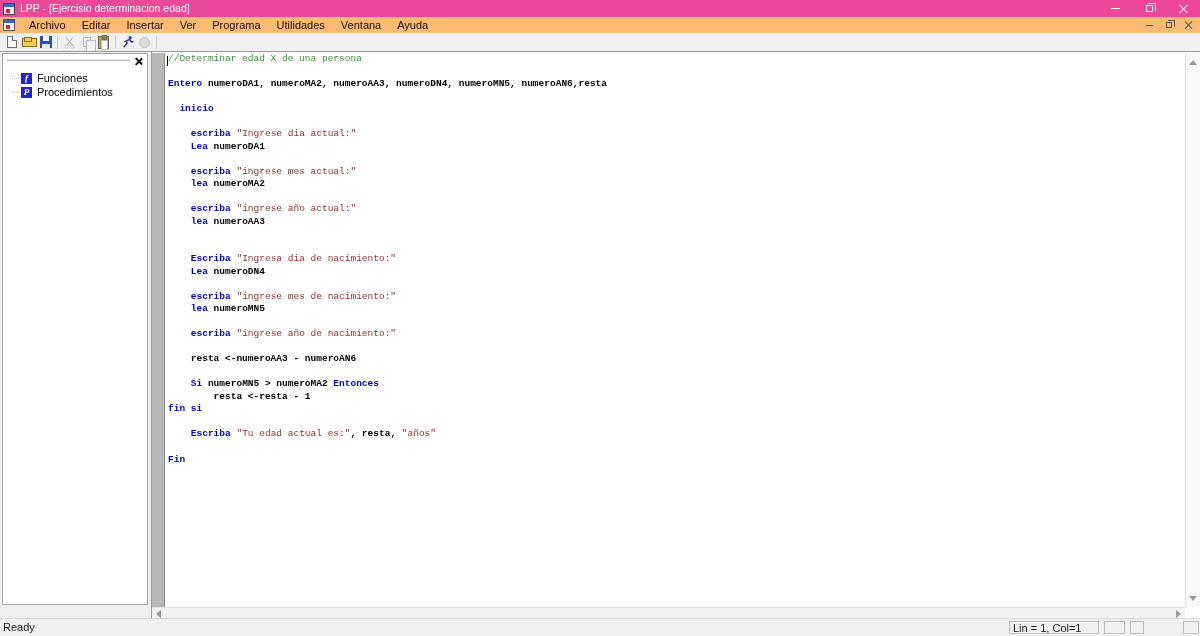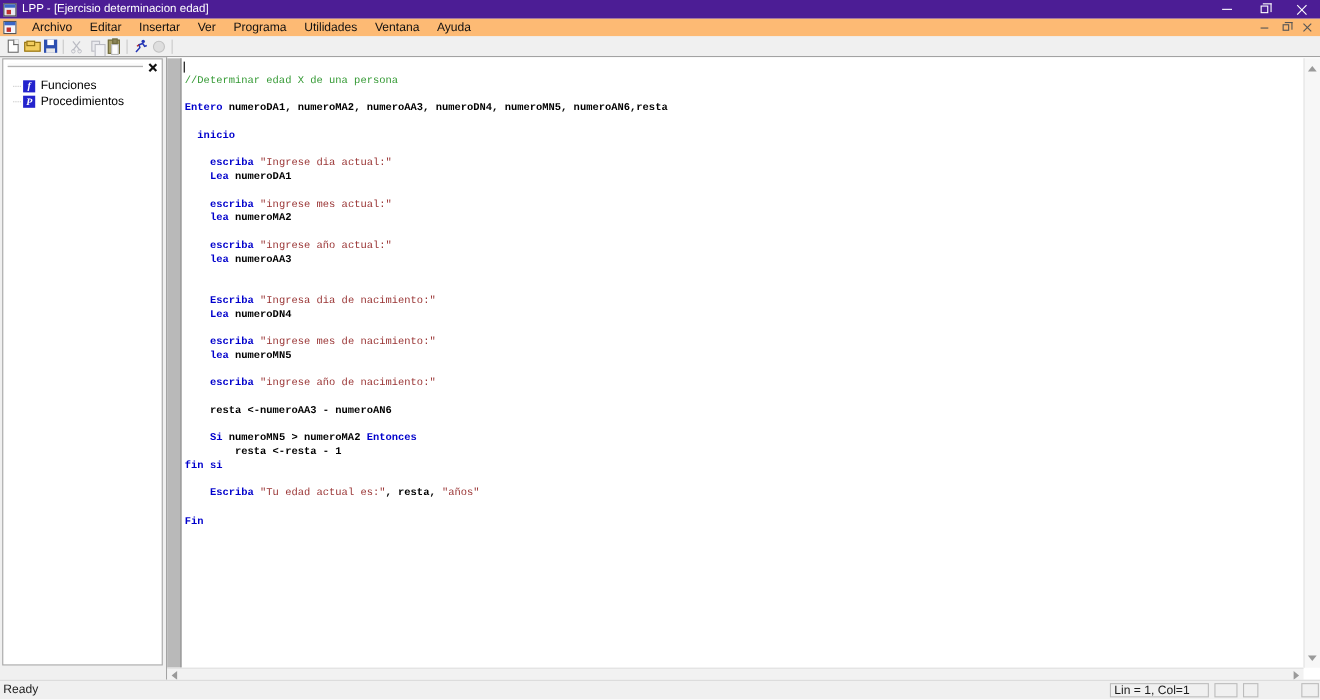--- a/index.html
+++ b/index.html
@@ -1,20 +1,20 @@
 <!DOCTYPE html>
 <html><head>
 <meta charset="utf-8">
 <style>
   * { margin:0; padding:0; box-sizing:border-box; }
   body { width:1200px; height:636px; font-family:"Liberation Sans", sans-serif; }
   #screen { position:relative; width:1200px; height:636px; background:#f0f0f0; overflow:hidden; }
 
   
-  #titlebar { position:absolute; top:0; left:0; right:0; height:17px; background:#4c1d95; display:flex; align-items:center; }
+  #titlebar { position:absolute; top:0; left:0; right:0; height:17px; background:#ec4899; display:flex; align-items:center; }
   .app-icon { position:relative; width:12px; height:12px; margin:0 5px 0 3px; background:#e8e8f2; border:1px solid #444; }
   .app-icon::before { content:""; position:absolute; left:0; top:0; right:0; height:3px; background:#3a66c8; }
   .app-icon::after { content:""; position:absolute; left:2px; top:5px; width:4px; height:4px; background:#c03030; }
   .title-text { color:#fff; font-size:10.5px; line-height:17px; white-space:nowrap; }
   .tb-btns { position:absolute; right:0; top:0; height:17px; display:flex; }
   .tb-btn { width:34px; height:17px; display:flex; align-items:center; justify-content:center; }
   .g-min { width:9px; height:1px; background:#fff; }
   .g-restore { position:relative; width:7px; height:7px; border:1px solid #fff; }
   .g-restore::before { content:""; position:absolute; left:1px; top:-3px; width:7px; height:7px; border:1px solid #fff; border-bottom:none; border-left:none; }
   .g-close { position:relative; width:9px; height:9px; }
@@ -71,21 +71,21 @@
   .pc-glyph::before { transform:rotate(45deg); }
   .pc-glyph::after { transform:rotate(-45deg); }
   .tree { padding-top:3px; }
   .tree-row { display:flex; align-items:center; height:14px; padding-left:9px; font-size:11px; color:#000; }
   .tree-stub { width:7px; height:1px; border-top:1px dotted #c4c4c4; margin-right:2px; }
   .tree-ico { width:11px; height:11px; background:#2323cd; color:#fff; font-family:"Liberation Serif", serif; font-style:italic; font-weight:bold; font-size:9px; line-height:11px; text-align:center; margin-right:5px; flex:0 0 11px; }
 
   
   #editor { position:absolute; left:151px; top:0; right:0; bottom:0; background:#fff; border-left:1px solid #9a9a9a; }
   #gutter { position:absolute; left:0; top:1px; bottom:11px; width:13px; background:#b9b9b9; border-right:1px solid #8f8f8f; }
-  #code { position:absolute; left:14px; top:1px; right:15px; bottom:11px; background:#fff; overflow:hidden; font-family:"Liberation Mono", monospace; font-size:9.5px; padding:14px 0 0 2px; }
+  #code { position:absolute; left:14px; top:1px; right:15px; bottom:11px; background:#fff; overflow:hidden; font-family:"Liberation Mono", monospace; font-size:9.5px; padding:0 0 0 2px; }
   .code-line { height:12.53px; line-height:12.53px; white-space:pre; }
   .seg-kw { color:#0000cc; font-weight:bold; }
   .seg-comment { color:#339933; }
   .seg-str { color:#993333; }
   .seg-plain { color:#000;font-weight:bold; }
   #caret { position:absolute; left:1px; top:3px; width:1px; height:10px; background:#000; }
 
   
   #vscroll { position:absolute; right:0; top:1px; bottom:11px; width:15px; background:#f7f7f7; border-left:1px solid #e3e3e3; }
   .arr-up { position:absolute; top:7px; left:3px; width:0; height:0; border-left:4px solid transparent; border-right:4px solid transparent; border-bottom:5px solid #9a9a9a; }

